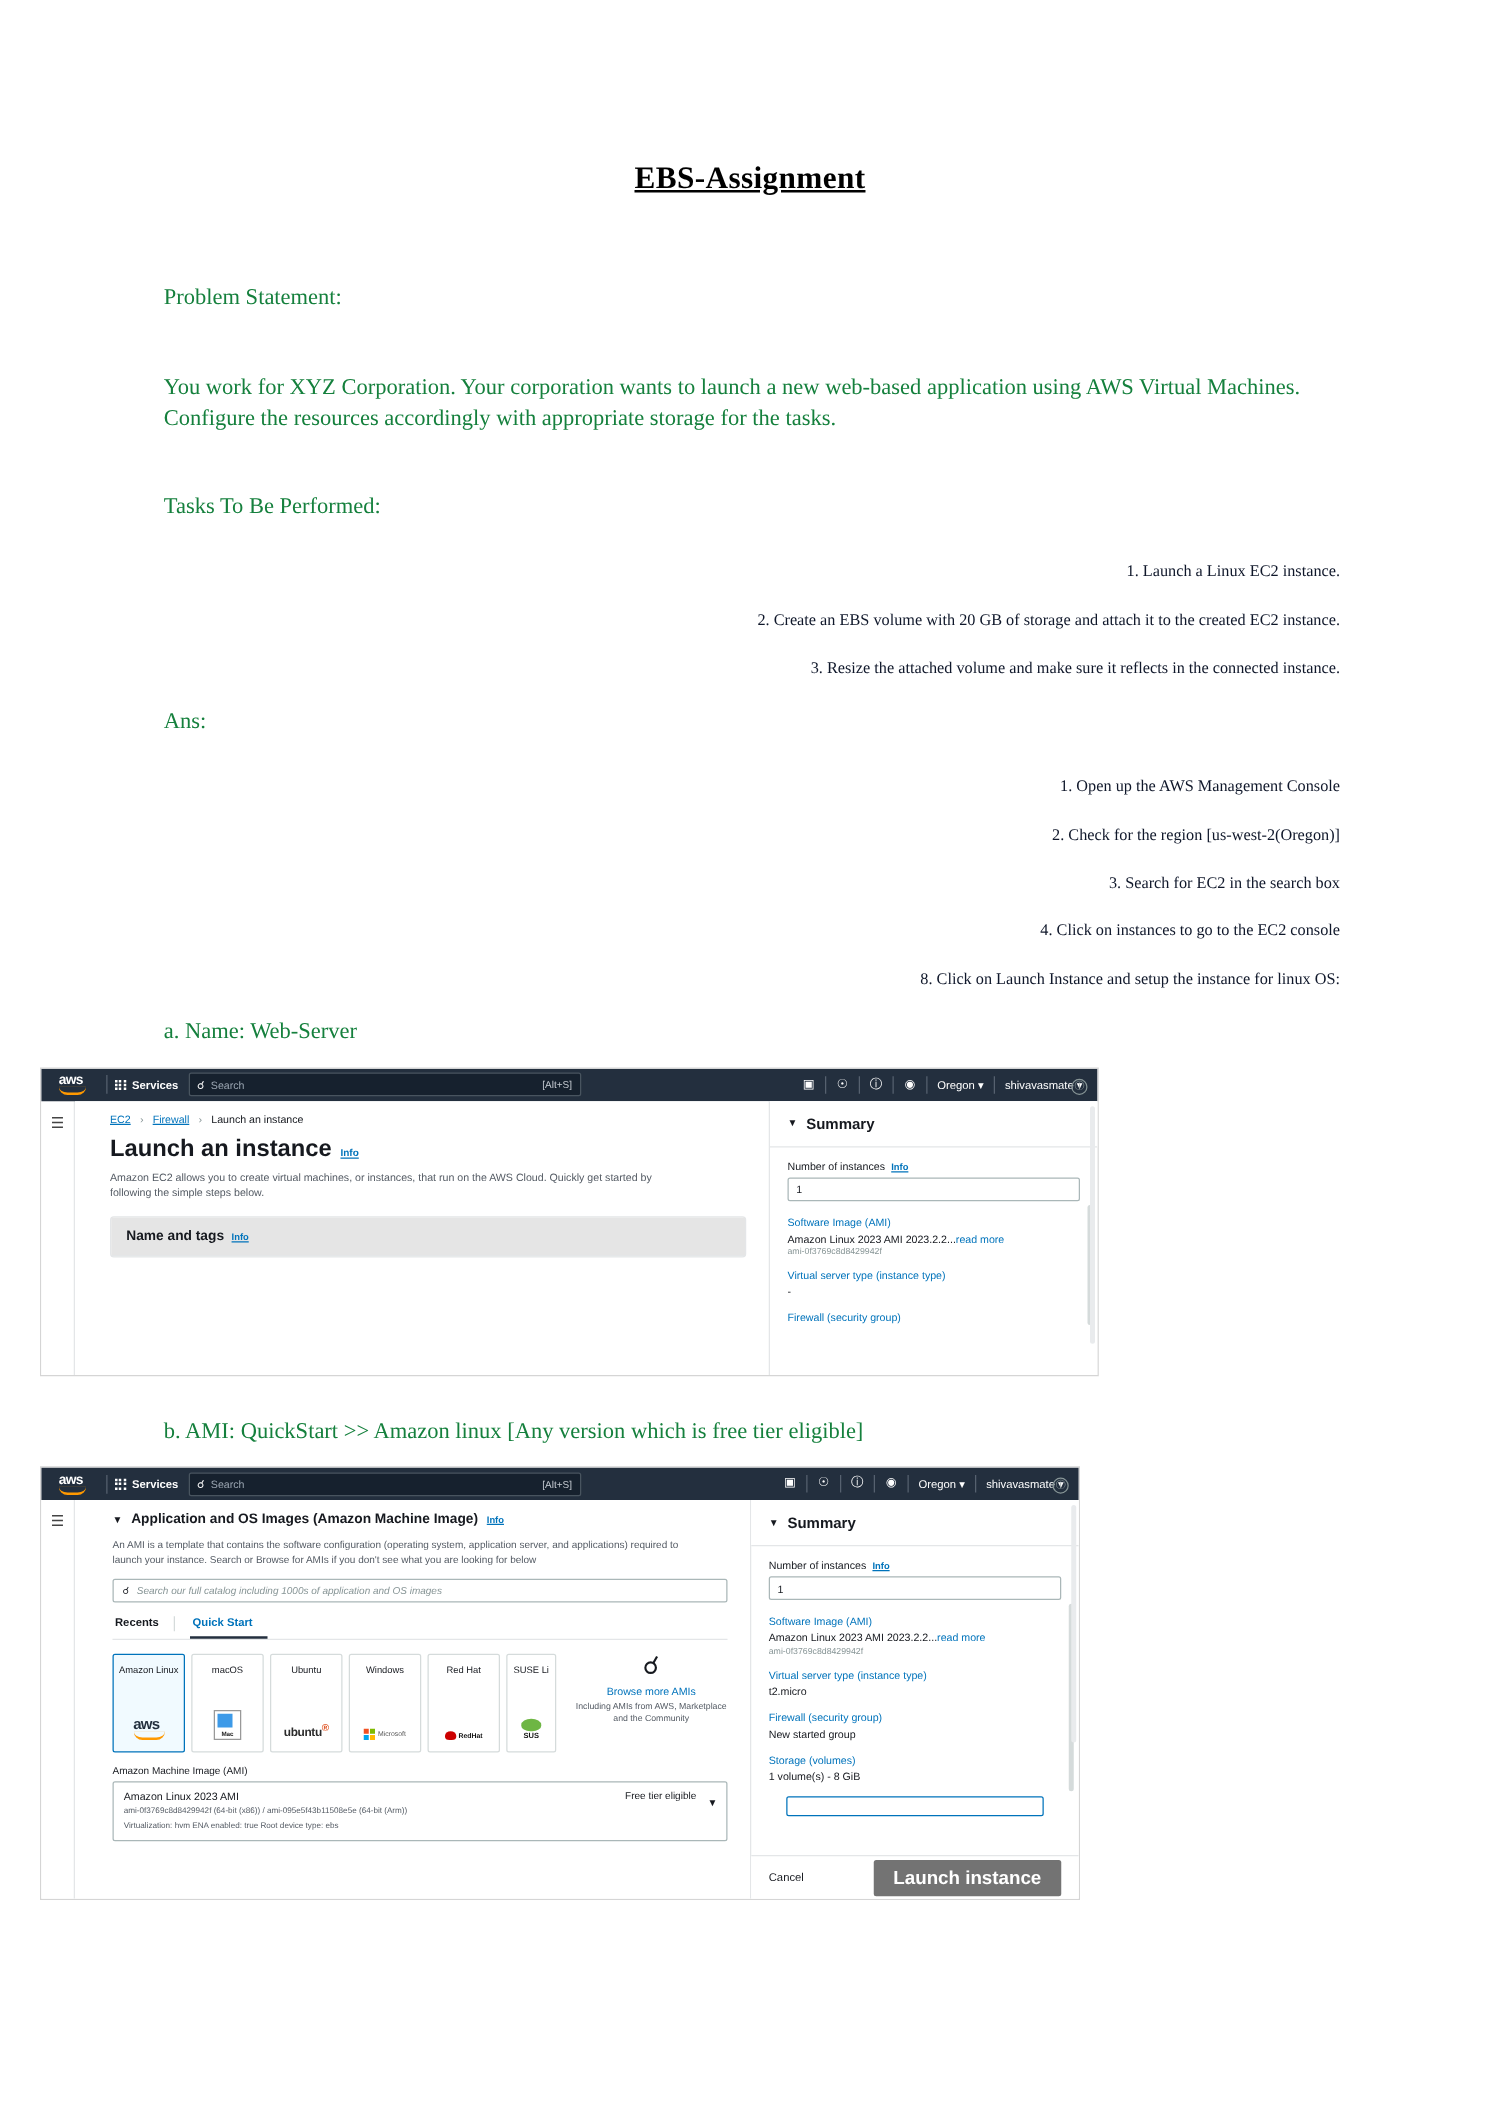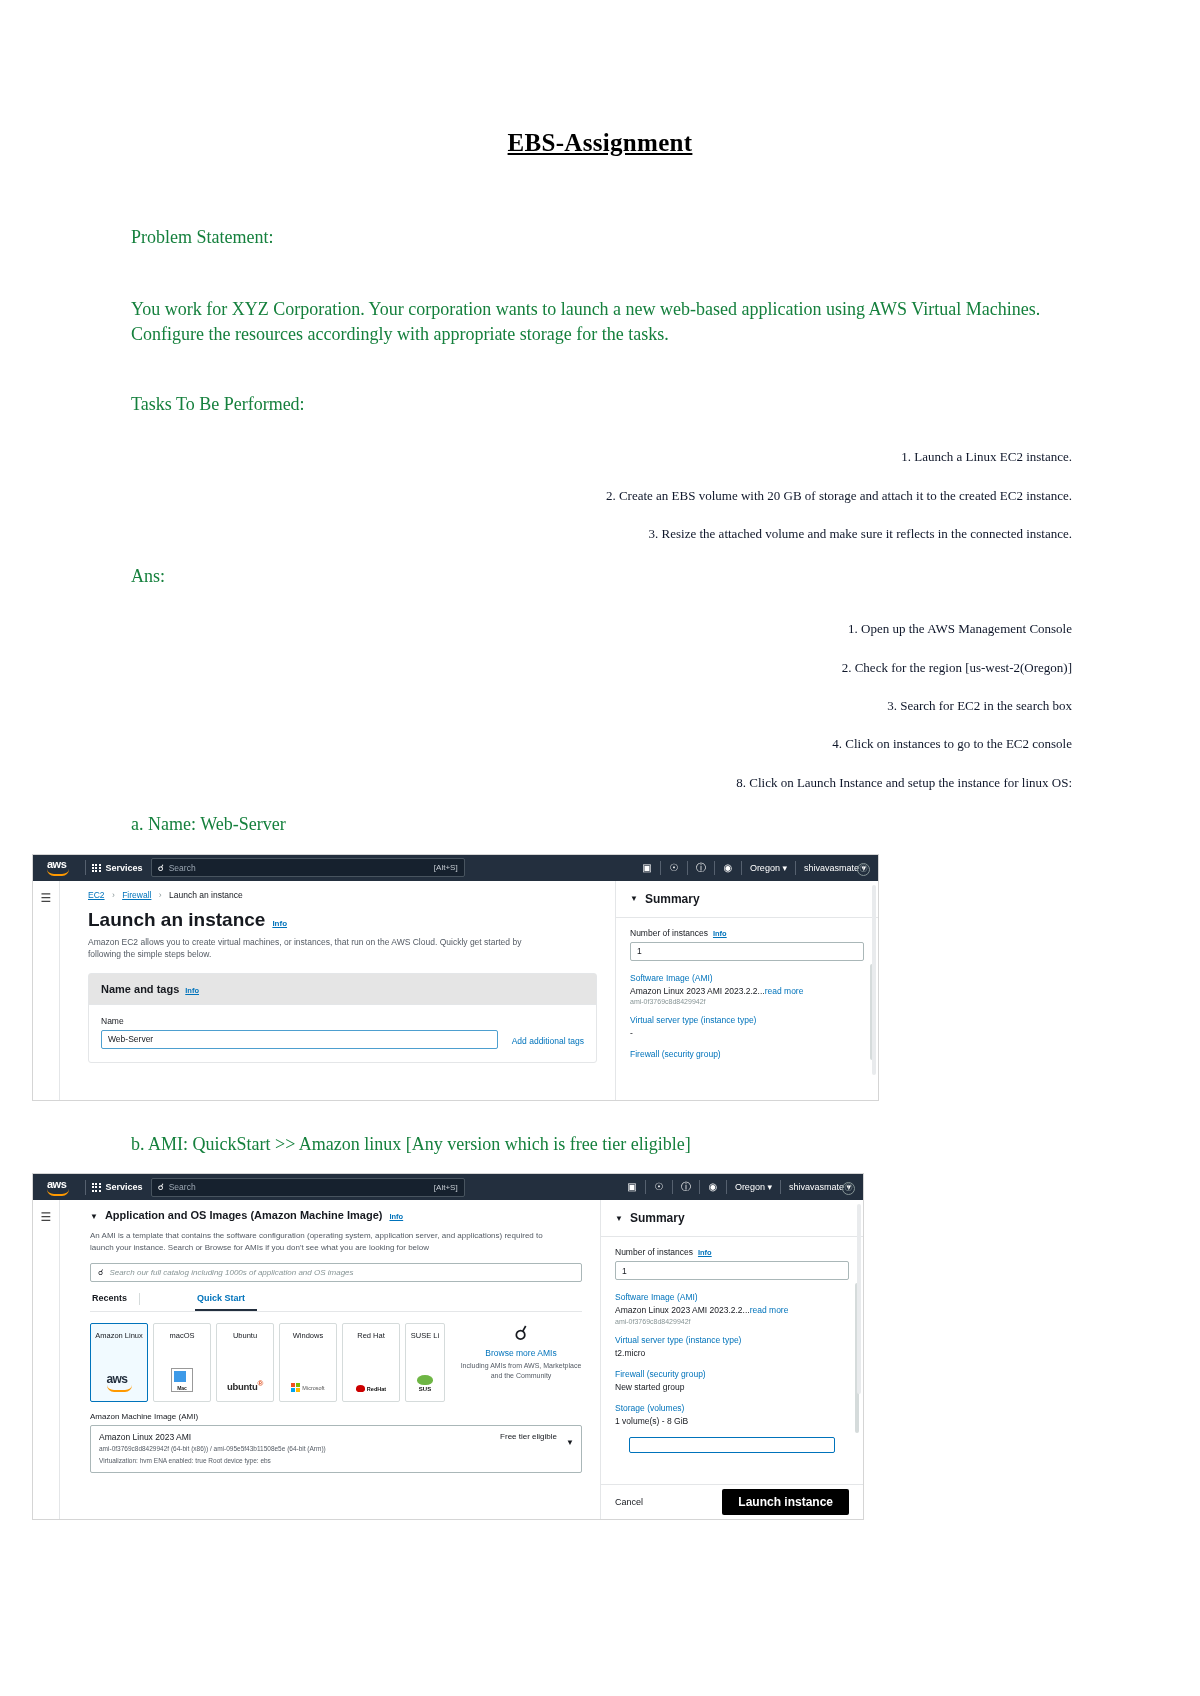--- a/index.html
+++ b/index.html
@@ -149,21 +149,21 @@
   .catalog-search{
     margin:9px 18px 0 30px;height:17px;border:1px solid #aab7b8;border-radius:2px;
     display:flex;align-items:center;padding:0 7px;gap:6px;
     font-size:8px;color:#879596;font-style:italic;
   }
   .tabs{margin:11px 18px 0 30px;display:flex;align-items:stretch;border-bottom:1px solid #e4e6e8;}
   .tab{
     font-size:9px;color:#16191f;font-weight:bold;padding:0 12px 6px 2px;
   }
   .tab-div{width:1px;background:#d5dbdb;margin:0 12px 6px 0;}
-  .tab.active{color:#0073bb;border-bottom:2px solid #232f3e;padding-right:12px;margin-left:43px;}
+  .tab.active{color:#0073bb;border-bottom:2px solid #232f3e;padding-right:12px;}
   .os-row{margin:11px 18px 0 30px;display:flex;gap:5px;align-items:stretch;}
   .os-tile{
     width:56px;height:70px;border:1px solid #d5dbdb;border-radius:2px;background:#fff;
     display:flex;flex-direction:column;align-items:center;justify-content:flex-start;
     padding-top:7px;position:relative;
   }
   .os-tile.sel{border:1px solid #0073bb;background:#f1faff;}
   .os-tile.clip{width:38px;overflow:hidden;}
   .os-name{font-size:7.5px;color:#16191f;text-align:center;line-height:1.25;}
   .os-logo{margin-top:auto;margin-bottom:9px;display:flex;align-items:center;justify-content:center;}
@@ -204,21 +204,21 @@
   .ami-t{font-size:8.5px;color:#16191f;}
   .ami-s{font-size:6.5px;color:#545b64;line-height:1.5;margin-top:2px;}
   .free-tier{font-size:8px;color:#16191f;white-space:nowrap;margin-right:16px;}
   .chev{position:absolute;right:7px;top:12px;font-size:8px;color:#16191f;}
   .btn-row{
     position:absolute;left:0;right:0;bottom:0;height:34px;border-top:1px solid #e4e6e8;
     display:flex;align-items:center;justify-content:space-between;padding:0 14px;background:#fff;
   }
   .btn-cancel{font-size:9px;color:#16191f;}
   .btn-launch{
-    background:#000000;color:#fff;font-size:12px;font-weight:bold;border-radius:2px;
+    background:#737373;color:#fff;font-size:15px;font-weight:bold;border-radius:2px;
     padding:6px 16px;
   }
   .blue-fld{
     margin:0 14px;height:14px;border:1px solid #0073bb;border-radius:2px;background:#fff;
   }
 </style>
 </head>
 <body>
 
 <div class="page">
@@ -307,27 +307,20 @@
           <span>Launch an instance</span>
           <span class="info">Info</span>
         </h1>
         <div class="pg-desc">Amazon EC2 allows you to create virtual machines, or instances, that run on the AWS Cloud. Quickly get started by following the simple steps below.</div>
 
         <div class="card">
           <div class="card-h">
             <span>Name and tags</span>
             <span class="info">Info</span>
           </div>
-          <div class="card-b">
-            <div class="fld">
-              <div class="fld-label">Name</div>
-              <div class="txtinput">Web-Server</div>
-            </div>
-            <div class="link-sm">Add additional tags</div>
-          </div>
         </div>
       </div>
 
       <div class="right-col">
         <div class="sum-h">
           <span class="caret">▼</span>
           <span>Summary</span>
         </div>
         <div class="sum-b">
           <div class="sum-label">

